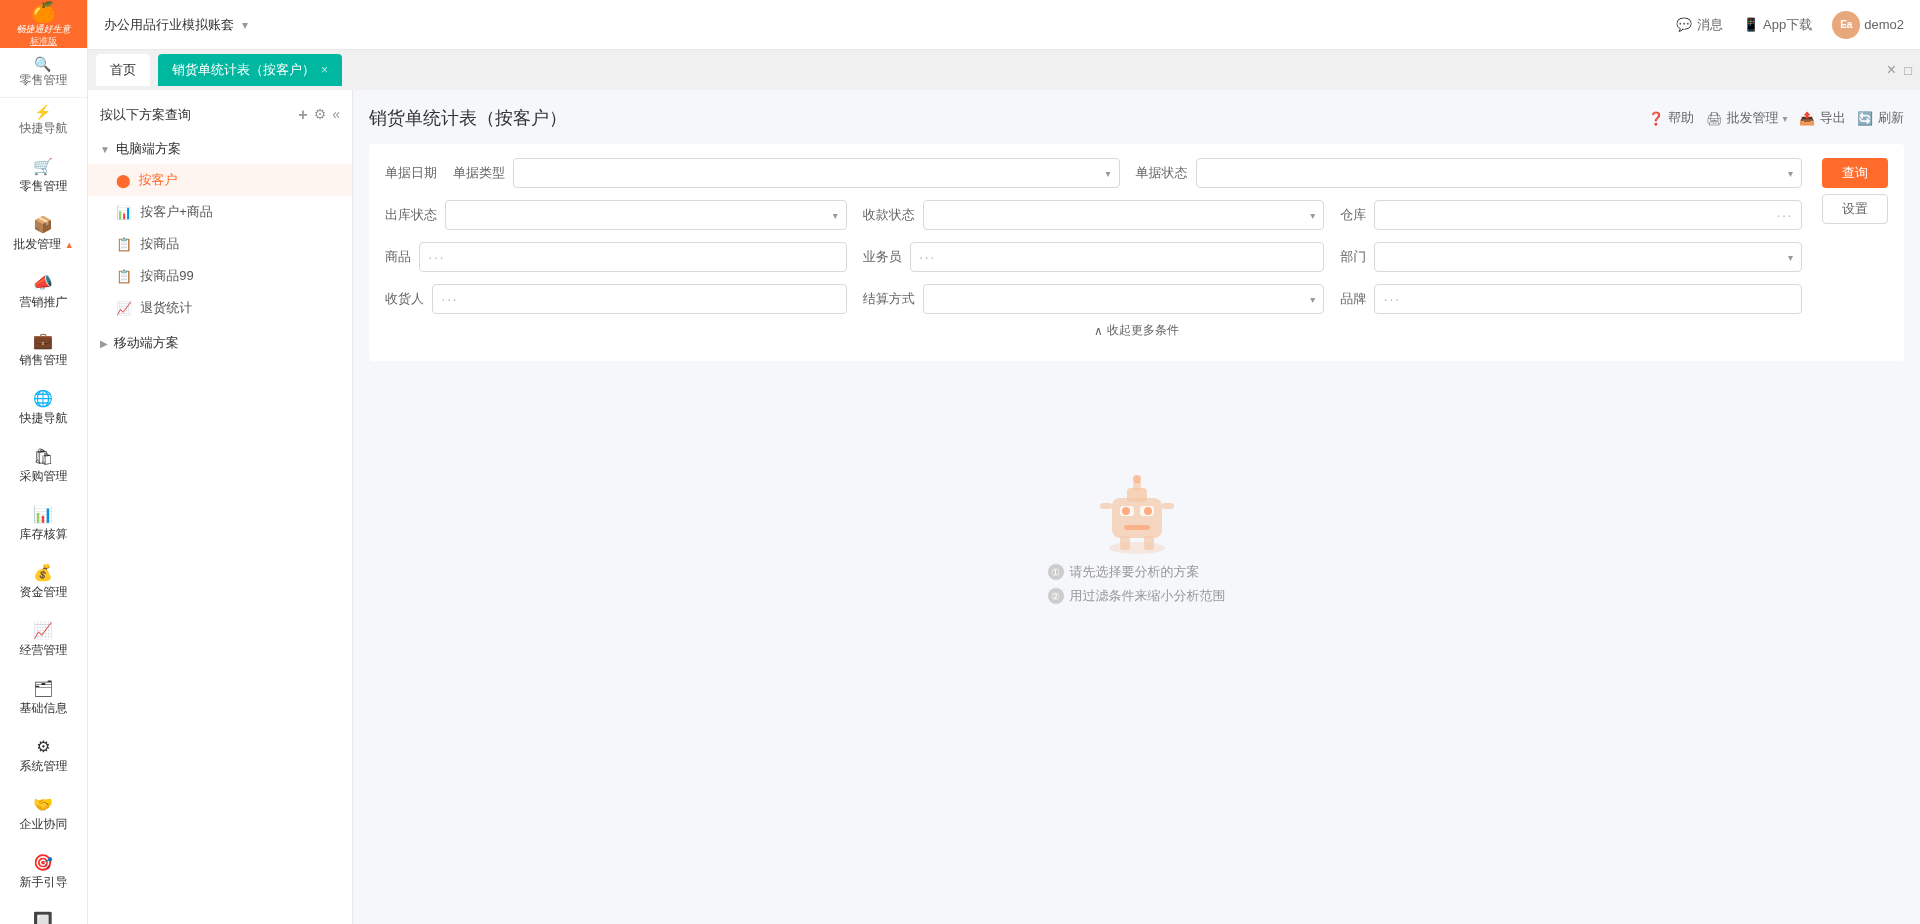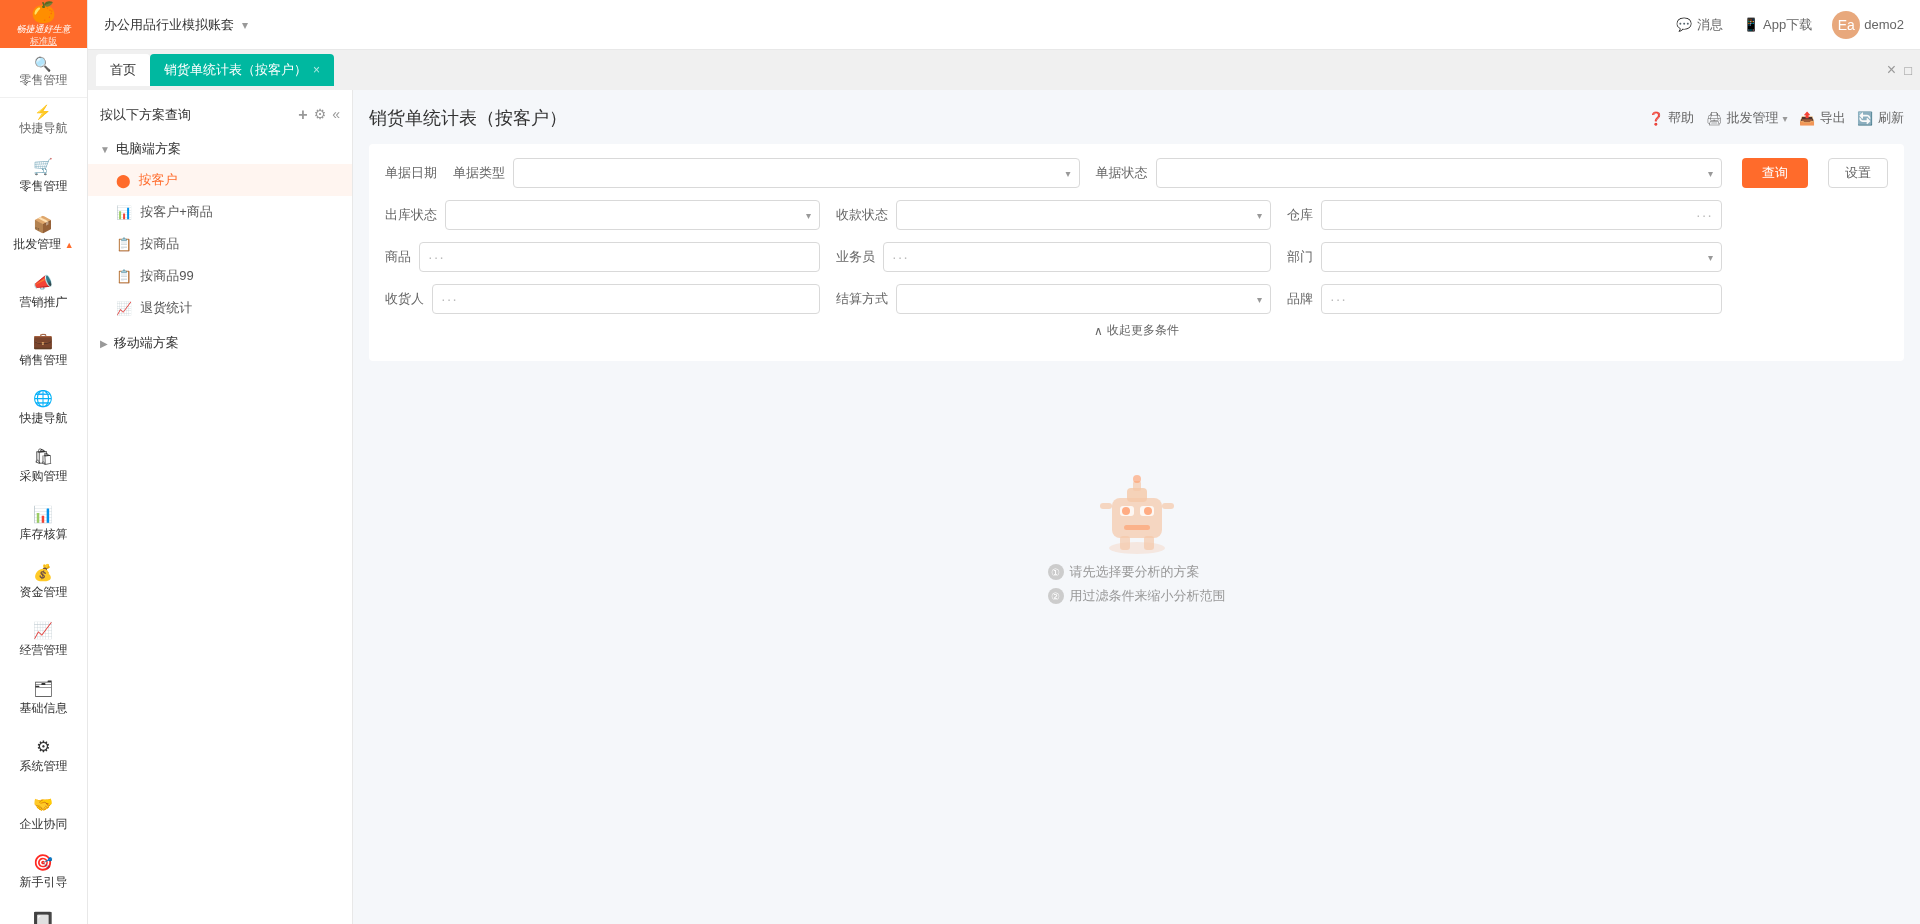--- a/index.html
+++ b/index.html
@@ -19,21 +19,21 @@
     .main-area { flex: 1; display: flex; flex-direction: column; overflow: hidden; }
 
     
     .topbar { height: 50px; background: #fff; display: flex; align-items: center; justify-content: space-between; padding: 15px 16px; border-bottom: 1px solid #e8e8e8; flex-shrink: 0; }
     .topbar-left { display: flex; align-items: center; gap: 8px; }
     .topbar-right { display: flex; align-items: center; gap: 20px; }
     .topbar-right-item { display: flex; align-items: center; gap: 4px; color: #666; font-size: 13px; cursor: pointer; }
     .avatar { width: 28px; height: 28px; border-radius: 50%; background: #ff6b2b; color: #fff; display: flex; align-items: center; justify-content: center; font-size: 11px; }
 
     
-    .tabs-bar { height: 40px; background: #f0f0f0; display: flex; align-items: center; padding: 0 8px; gap: 0; flex-shrink: 0; }
+    .tabs-bar { height: 40px; background: #f0f0f0; display: flex; align-items: center; padding: 0 8px; gap: 8px; flex-shrink: 0; }
     .tab { height: 32px; display: flex; align-items: center; padding: 0 14px; border-radius: 4px 4px 0 0; cursor: pointer; font-size: 13px; gap: 6px; }
     .tab.home { background: #fff; color: #333; }
     .tab.active { background: #00b8a0; color: #fff; }
     .tab .tab-close { font-size: 12px; cursor: pointer; opacity: 0.7; }
     .tab-maximize { margin-left: auto; display: flex; gap: 8px; align-items: center; }
     .tab-maximize span { cursor: pointer; color: #999; font-size: 16px; }
 
     
     .content { flex: 1; display: flex; overflow: hidden; background: #f5f7fa; }
 
@@ -69,21 +69,21 @@
     .date-range { font-size: 12px; color: #ff6b2b; margin-left: 6px; }
     .filter-select { flex: 1; height: 30px; border: 1px solid #d9d9d9; border-radius: 4px; padding: 0 8px; display: flex; align-items: center; justify-content: space-between; cursor: pointer; background: #fff; }
     .filter-select .select-text { color: #bbb; font-size: 12px; }
     .filter-select .select-arrow { color: #999; font-size: 10px; }
     .filter-select .select-dots { color: #bbb; font-size: 14px; letter-spacing: 1px; }
     .filter-input-wrap { flex: 1; height: 30px; border: 1px solid #d9d9d9; border-radius: 4px; padding: 0 8px; display: flex; align-items: center; cursor: pointer; background: #fff; }
     .filter-input-wrap .input-dots { color: #bbb; font-size: 14px; letter-spacing: 1px; }
 
     .action-btn-primary { background: #ff6b2b; color: #fff; border: none; border-radius: 4px; padding: 6px 20px; cursor: pointer; font-size: 13px; }
     .action-btn-secondary { background: #fff; color: #666; border: 1px solid #d9d9d9; border-radius: 4px; padding: 5px 16px; cursor: pointer; font-size: 13px; }
-    .action-buttons { display: flex; flex-direction: row; gap: 20px; margin-left: 8px; }
+    .action-buttons { display: flex; flex-direction: column; gap: 6px; margin-left: 8px; }
 
     .collapse-bar { text-align: center; padding: 8px; color: #666; font-size: 12px; cursor: pointer; display: flex; align-items: center; justify-content: center; gap: 4px; }
 
     
     .empty-state { display: flex; flex-direction: column; align-items: center; justify-content: center; padding: 80px 0; }
     .empty-tips { list-style: none; color: #999; font-size: 13px; }
     .empty-tips li { display: flex; align-items: center; gap: 6px; margin-bottom: 6px; }
     .empty-tips li .tip-num { width: 16px; height: 16px; border-radius: 50%; background: #ccc; color: #fff; font-size: 10px; display: flex; align-items: center; justify-content: center; flex-shrink: 0; }
 
     
@@ -177,21 +177,21 @@
     <div class="topbar-right">
       <div class="topbar-right-item">
         <span>💬</span>
         <span>消息</span>
       </div>
       <div class="topbar-right-item">
         <span>📱</span>
         <span>App下载</span>
       </div>
       <div class="topbar-right-item">
-        <div class="avatar" style="background:#e8a87c;font-size:14px;">Ea</div>
+        <div class="avatar" style="background:#e8a87c;font-size:10px;font-weight:bold;">Ea</div>
         <span>demo2</span>
       </div>
     </div>
   </div>
 
   <div class="tabs-bar">
     <div class="tab home">
       <span>首页</span>
     </div>
     <div class="tab active">

